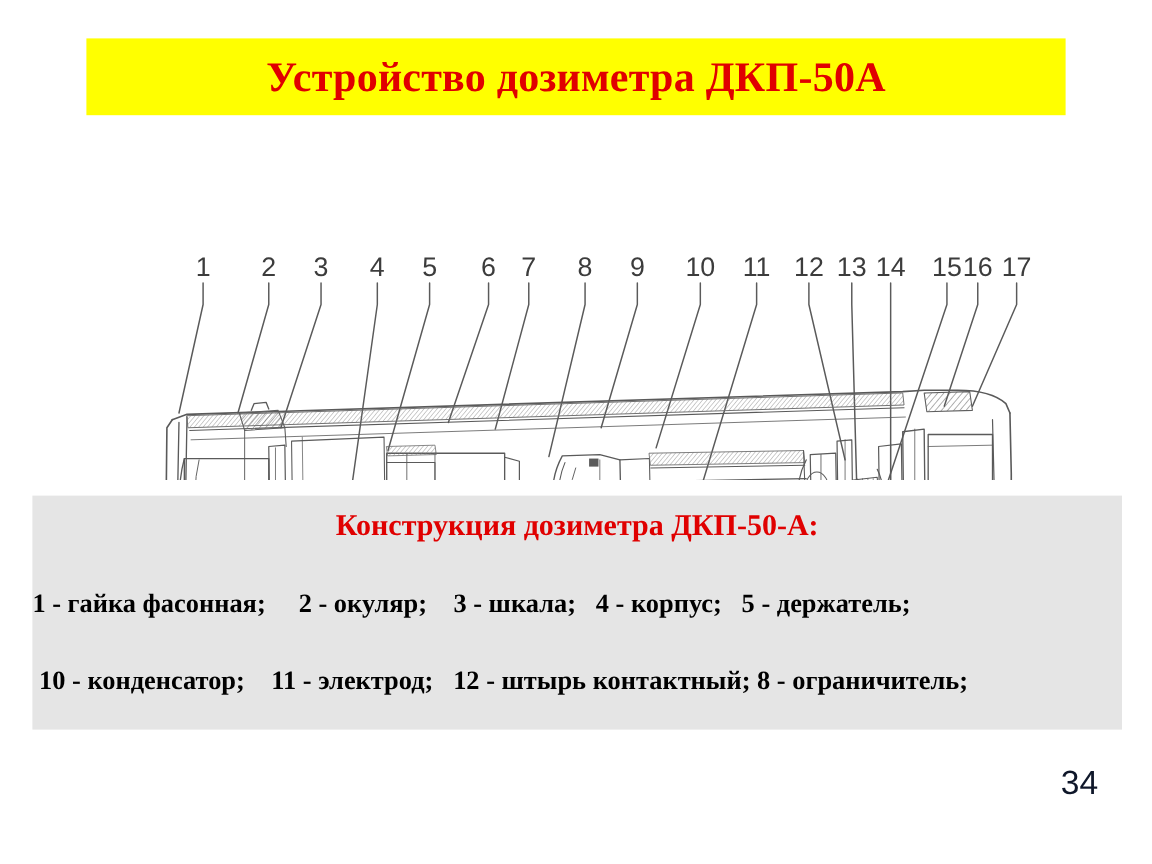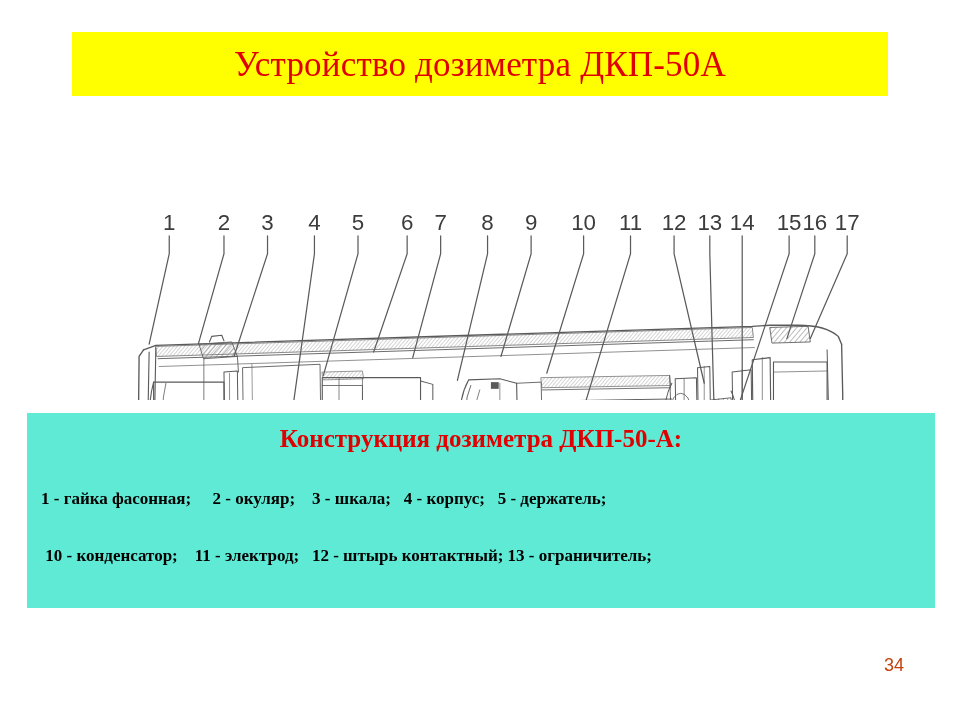--- a/index.html
+++ b/index.html
@@ -23,21 +23,21 @@
     width: 816px;
     height: 64px;
     background: #ffff00;
     display: flex;
     align-items: center;
     justify-content: center;
   }
   #title-text {
     color: #e00000;
     font-family: "Liberation Serif", serif;
-    font-weight: normal;
+    font-weight: bold;
     font-size: 35px;
     letter-spacing: 0.2px;
     line-height: 1;
     white-space: nowrap;
   }
 
   
   #diagram-area {
     position: absolute;
     left: 100px;
@@ -51,52 +51,51 @@
     height: 240px;
   }
 
   
   #caption-panel {
     position: absolute;
     left: 27px;
     top: 413px;
     width: 908px;
     height: 195px;
-    background: #5eead4;
+    background: #e5e5e5;
     box-sizing: border-box;
     padding: 10px 0 0 0;
   }
   #caption-heading {
     text-align: center;
     color: #e00000;
     font-weight: bold;
     font-size: 25px;
     line-height: 1.15;
     margin: 2px 0 5px 0;
     font-family: "Liberation Serif", serif;
   }
   .caption-line {
     color: #000000;
     font-weight: bold;
-    font-size: 17px;
+    font-size: 22px;
     line-height: 1.42;
     font-family: "Liberation Serif", serif;
     white-space: pre;
-    padding-left: 14px;
     margin-top: 33px;
   }
 
   
   #page-number {
     position: absolute;
     left: 884px;
-    top: 655px;
+    top: 637px;
     font-family: "Liberation Sans", sans-serif;
-    font-size: 18px;
-    color: #c2410c;
+    font-size: 28px;
+    color: #0f172a;
   }
 </style>
 </head>
 <body>
 
 <div id="title-banner">
   <div id="title-text">Устройство дозиметра ДКП-50А</div>
 </div>
 
 <div id="diagram-area">
@@ -271,16 +270,16 @@
       <text x="1234" y="126">15</text>
       <text x="1280" y="126">16</text>
       <text x="1338" y="126">17</text>
     </g>
   </svg>
 </div>
 
 <div id="caption-panel">
   <div id="caption-heading">Конструкция дозиметра ДКП-50-А:</div>
   <div class="caption-line">1 - гайка фасонная;     2 - окуляр;    3 - шкала;   4 - корпус;   5 - держатель;</div>
-  <div class="caption-line"> 10 - конденсатор;    11 - электрод;   12 - штырь контактный; 13 - ограничитель;</div>
+  <div class="caption-line"> 10 - конденсатор;    11 - электрод;   12 - штырь контактный; 8 - ограничитель;</div>
 </div>
 
 <div id="page-number">34</div>
 
 </body></html>

